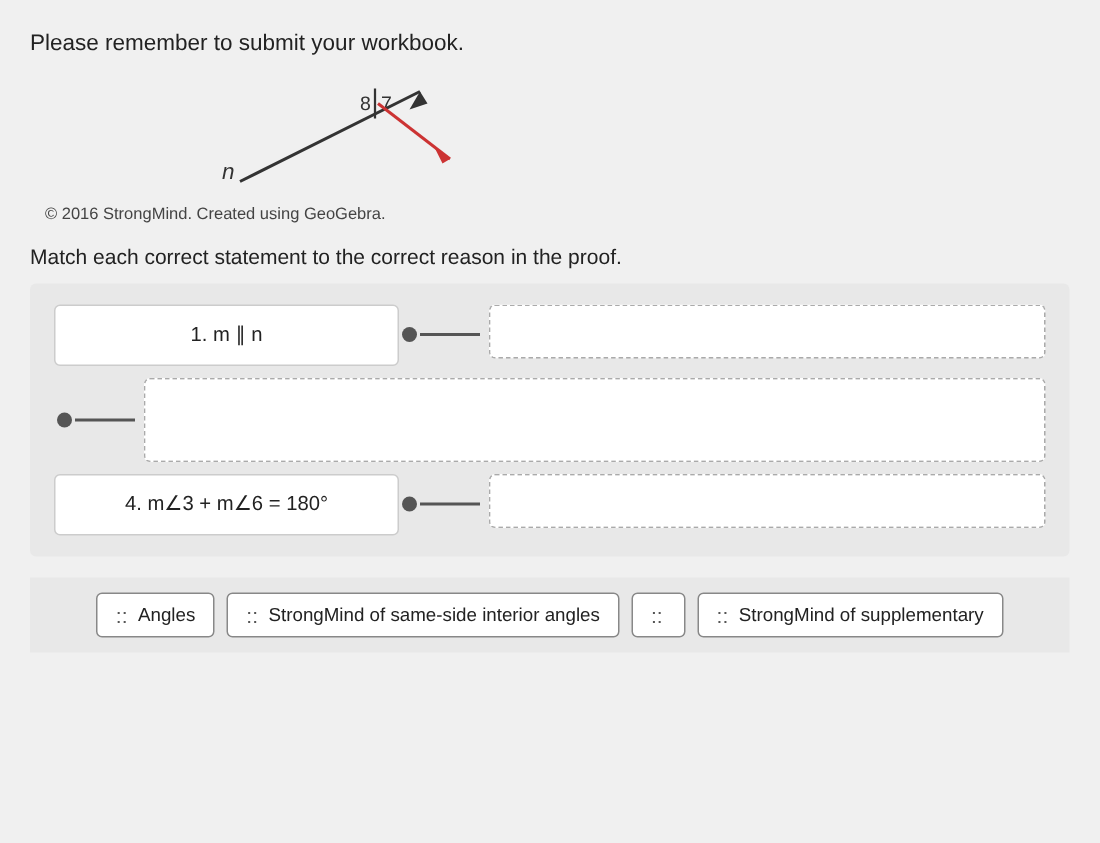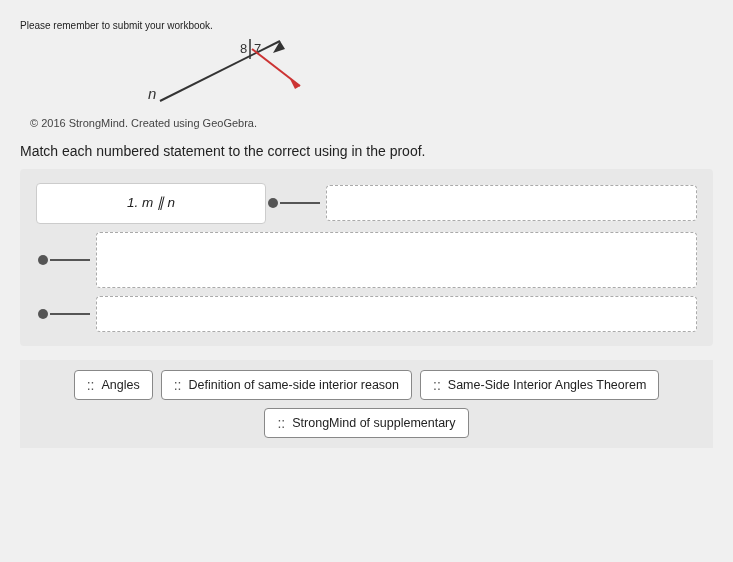--- a/index.html
+++ b/index.html
@@ -6,21 +6,22 @@
     body {
       font-family: Arial, sans-serif;
       background: #f0f0f0;
       width: 733px;
       min-height: 562px;
       padding: 20px;
       font-size: 14px;
       color: #222;
     }
     .top-instruction {
-      font-size: 10px;
+      font-size: 15px;
+      margin-bottom: 14px;
       color: #222;
     }
     .diagram-area {
       display: flex;
       align-items: center;
       margin-bottom: 6px;
       margin-left: 110px;
       height: 80px;
       position: relative;
     }
@@ -42,23 +43,21 @@
     .match-container {
       background: #e8e8e8;
       border-radius: 4px;
       padding: 14px 16px 14px 16px;
       display: flex;
       flex-direction: column;
       gap: 8px;
     }
     .match-row {
       display: flex;
-      align-items: center;
       gap: 0;
-      font-style: italic;
     }
     .statement-box {
       background: #fff;
       border: 1px solid #ccc;
       border-radius: 4px;
       padding: 10px 16px;
       min-width: 230px;
       max-width: 230px;
       text-align: center;
       font-size: 13.5px;
@@ -140,21 +139,21 @@
 
     <text x="124" y="22" font-size="13" fill="#333">7</text>
 
     <line x1="122" y1="18" x2="170" y2="55" stroke="#cc3333" stroke-width="2"></line>
     <polygon points="170,55 160,48 165,58" fill="#cc3333"></polygon>
   </svg>
 </div>
 
 <p class="copyright">© 2016 StrongMind. Created using GeoGebra.</p>
 
-<p class="match-instruction">Match each numbered statement to the correct using in the proof.</p>
+<p class="match-instruction">Match each correct statement to the correct reason in the proof.</p>
 
 <div class="match-container">
 
   <div class="match-row">
     <div class="statement-box">
       <span>1. m ∥ n</span>
     </div>
     <div class="connector">
       <div class="dot"></div>
       <div class="line"></div>
@@ -165,38 +164,40 @@
   <div class="match-row">
     <div class="connector">
       <div class="dot"></div>
       <div class="line"></div>
     </div>
     <div class="reason-box reason-box-tall"></div>
   </div>
 
 
   <div class="match-row">
+    <div class="statement-box">
+      <span>4. m∠3 + m∠6 = 180°</span>
+    </div>
     <div class="connector">
       <div class="dot"></div>
       <div class="line"></div>
     </div>
     <div class="reason-box"></div>
   </div>
 </div>
 
 <div class="drag-options">
   <div class="drag-chip">
     <span class="drag-chip-icon">::</span>
     <span>Angles</span>
   </div>
   <div class="drag-chip">
     <span class="drag-chip-icon">::</span>
-    <span>Definition of same-side interior reason</span>
-  </div>
-  <div class="drag-chip">
-    <span class="drag-chip-icon">::</span>
-    <span>Same-Side Interior Angles Theorem</span>
+    <span>StrongMind of same-side interior angles</span>
+  </div>
+  <div class="drag-chip">
+    <span class="drag-chip-icon">::</span>
   </div>
   <div class="drag-chip">
     <span class="drag-chip-icon">::</span>
     <span>StrongMind of supplementary</span>
   </div>
 </div>
 
 </body></html>

